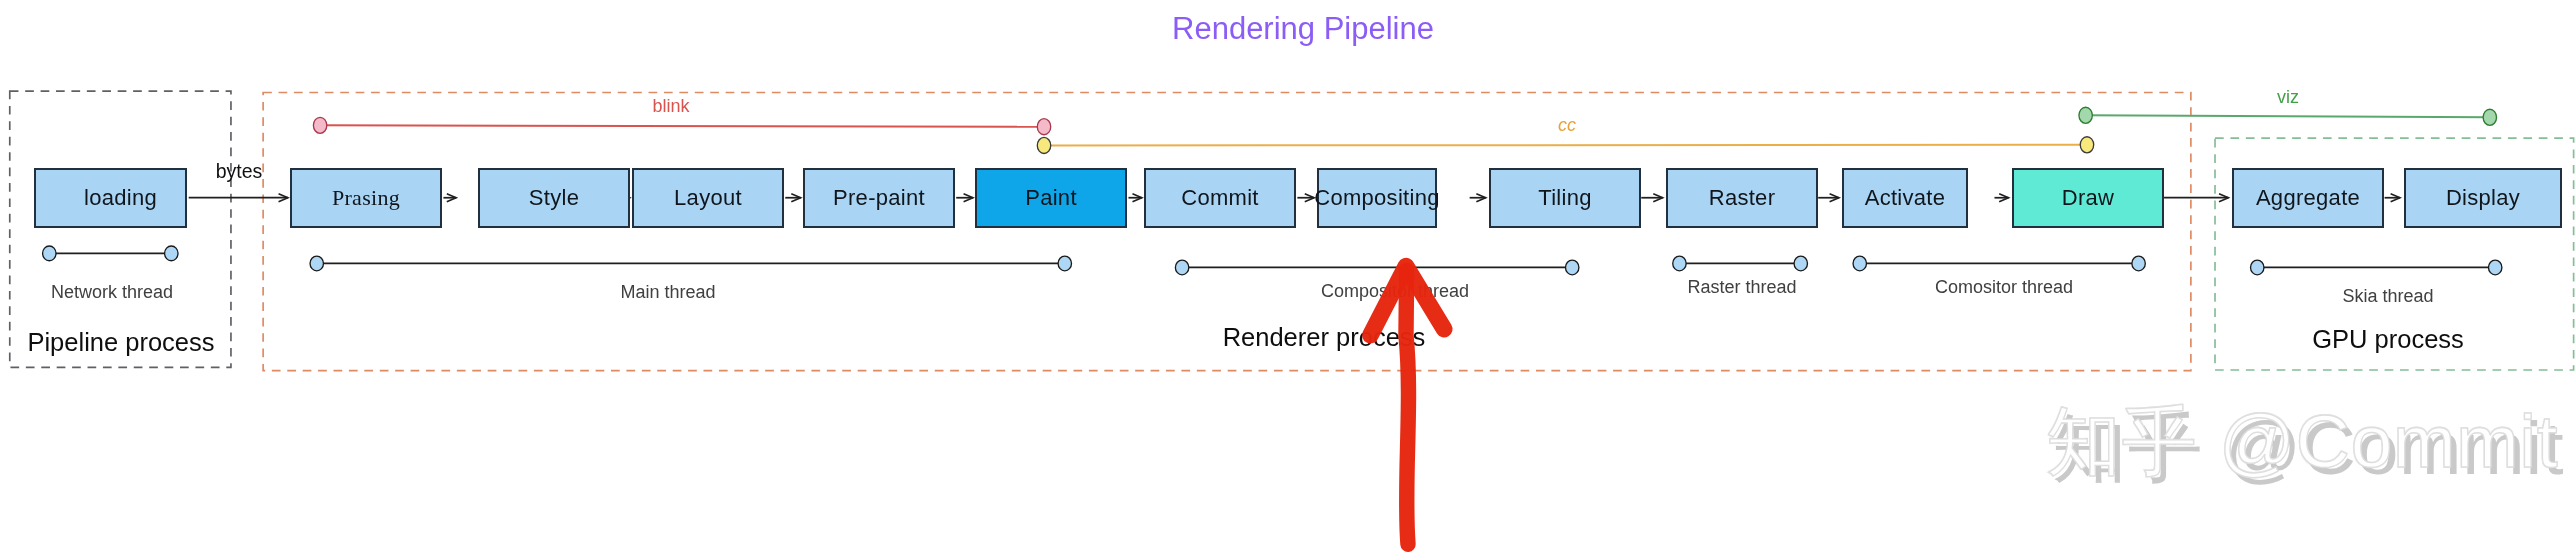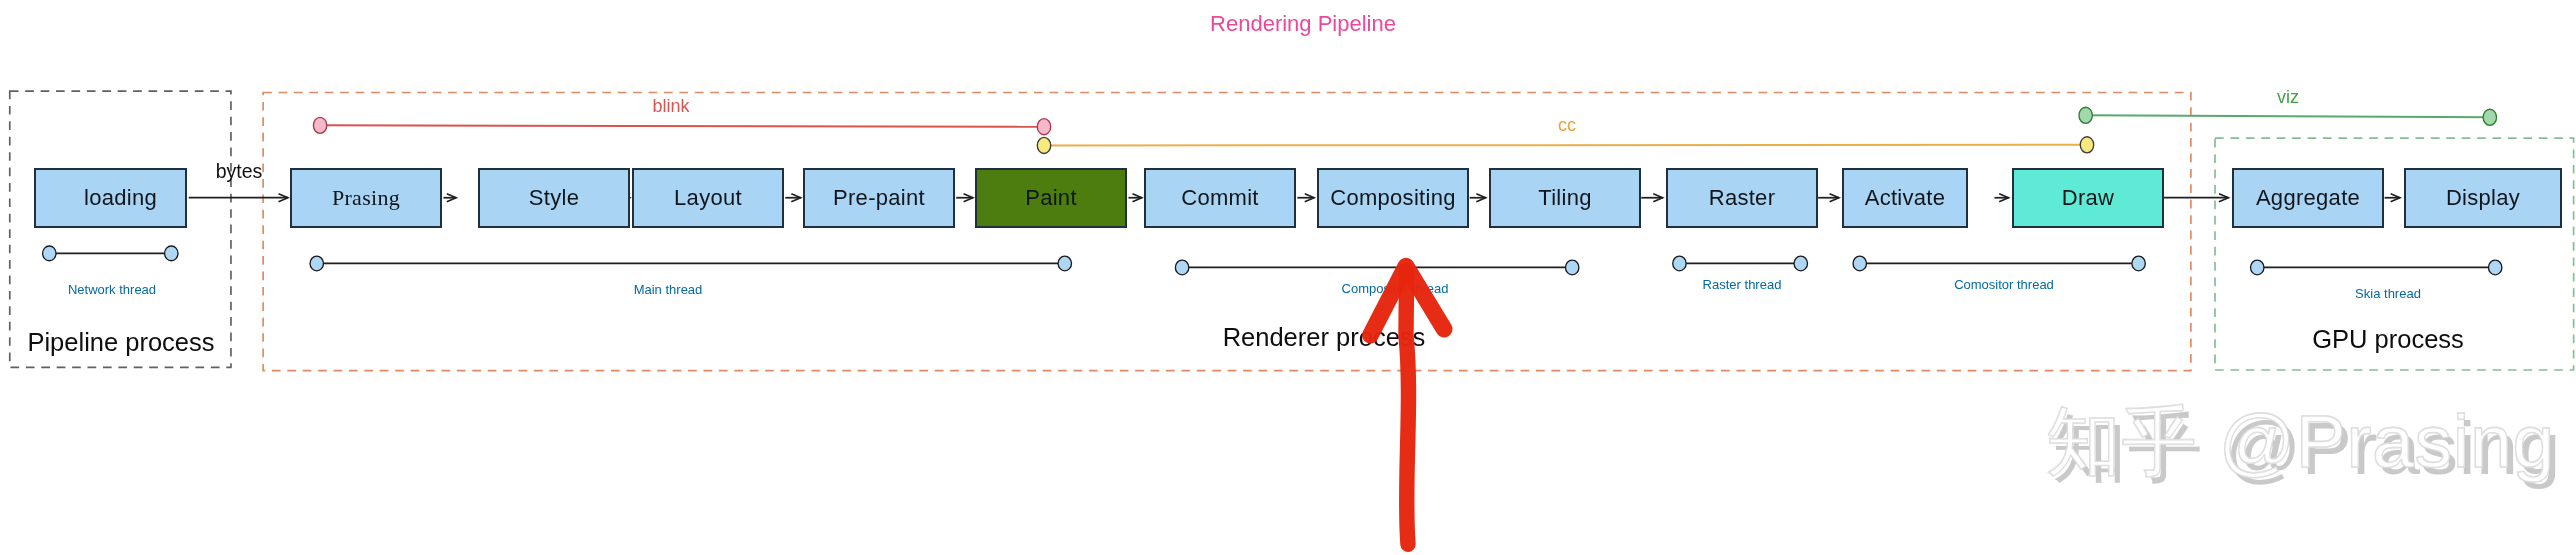--- a/index.html
+++ b/index.html
@@ -2,29 +2,29 @@
 <html style="font-size:10.7px"><head>
 <meta charset="utf-8">
 <style>
   html,body{margin:0;padding:0;background:#ffffff;}
   #canvas{
     position:relative;width:2576px;height:555px;background:#ffffff;overflow:hidden;
     font-family:"Liberation Sans","DejaVu Sans",sans-serif;color:#161616;
   }
   .abs{position:absolute;}
   .ctr{transform:translateX(-50%);white-space:nowrap;}
-  #title{top:10.7px;left:1303px;font-size:22px;color:#ec4899;}
+  #title{top:10.7px;left:1303px;font-size:31px;color:#8b5cf6;}
   .stage{
     position:absolute;top:168px;height:60px;box-sizing:border-box;
     border:2px solid #20303f;background:#a9d4f4;
     display:flex;align-items:center;justify-content:center;
     font-size:22px;color:#10161c;letter-spacing:0.3px;
   }
   .proc-label{font-size:25.5px;color:#0e0e0e;}
-  .thread-label{font-size:13px;color:#0369a1;}
+  .thread-label{font-size:18px;color:#404040;}
   .layer-label{font-size:18px;}
   #bytes-label{font-size:19.5px;color:#101010;top:160px;left:239px;}
   #overlay,#redlayer{position:absolute;top:0;left:0;pointer-events:none;}
   #watermark{
     top:392px;left:2046px;font-size:75px;color:#ffffff;
     text-shadow:6px 7.4px 0 #c9c9c9,-0.7px -0.7px 0 #e9e9e9,0.7px -0.7px 0 #e9e9e9,-0.7px 0.7px 0 #e9e9e9;
     -webkit-text-stroke:1.3px #dedede;
     letter-spacing:0.7px;
   }
 </style>
@@ -93,47 +93,47 @@
   </svg>
 
   <div class="abs ctr" id="title">Rendering Pipeline</div>
 
   <div id="stages">
       <div class="stage" style="left: 34px; width: 153px; background: rgb(169, 212, 244); border-color: rgb(32, 48, 63); padding-left: 20px;">loading</div>
       <div class="stage" style="left: 290px; width: 152px; background: rgb(169, 212, 244); border-color: rgb(32, 48, 63); font-family: Liberation Serif, serif;">Prasing</div>
       <div class="stage" style="left: 458px; width: 152px; background: rgb(169, 212, 244); border-color: rgb(32, 48, 63); margin-left: 20px;">Style</div>
       <div class="stage" style="left: 632px; width: 152px; background: rgb(169, 212, 244); border-color: rgb(32, 48, 63);">Layout</div>
       <div class="stage" style="left: 803px; width: 152px; background: rgb(169, 212, 244); border-color: rgb(32, 48, 63);">Pre-paint</div>
-      <div class="stage" style="left: 975px; width: 152px; background: #4d7c0f; border-color: rgb(32, 48, 63);">Paint</div>
+      <div class="stage" style="left: 975px; width: 152px; background: #0ea5e9; border-color: rgb(32, 48, 63);">Paint</div>
       <div class="stage" style="left: 1144px; width: 152px; background: rgb(169, 212, 244); border-color: rgb(32, 48, 63);">Commit</div>
-      <div class="stage" style="left: 1317px; width: 152px; background: rgb(169, 212, 244); border-color: rgb(32, 48, 63); text-align: center;">Compositing</div>
+      <div class="stage" style="left: 1317px; width: 120px; background: rgb(169, 212, 244); border-color: rgb(32, 48, 63); text-align: center;">Compositing</div>
       <div class="stage" style="left: 1489px; width: 152px; background: rgb(169, 212, 244); border-color: rgb(32, 48, 63);">Tiling</div>
       <div class="stage" style="left: 1666px; width: 152px; background: rgb(169, 212, 244); border-color: rgb(32, 48, 63);">Raster</div>
       <div class="stage" style="left: 1842px; width: 126px; background: rgb(169, 212, 244); border-color: rgb(32, 48, 63);">Activate</div>
       <div class="stage" style="left: 2012px; width: 152px; background: #5eead4; border-color: rgb(32, 48, 63);">Draw</div>
       <div class="stage" style="left: 2232px; width: 152px; background: rgb(169, 212, 244); border-color: rgb(32, 48, 63);">Aggregate</div>
       <div class="stage" style="left: 2404px; width: 158px; background: rgb(169, 212, 244); border-color: rgb(32, 48, 63);">Display</div>
     </div>
   <div id="labels">
       <div class="abs ctr proc-label" style="left: 121px; top: 328px;">Pipeline process</div>
       <div class="abs ctr proc-label" style="left: 1324px; top: 323px;">Renderer process</div>
       <div class="abs ctr proc-label" style="left: 2388px; top: 325px;">GPU process</div>
       <div class="abs ctr thread-label" style="left: 112px; top: 282px;">Network thread</div>
       <div class="abs ctr thread-label" style="left: 668px; top: 282px;">Main thread</div>
       <div class="abs ctr thread-label" style="left: 1395px; top: 281px;">Compositor thread</div>
       <div class="abs ctr thread-label" style="left: 1742px; top: 277px;">Raster thread</div>
       <div class="abs ctr thread-label" style="left: 2004px; top: 277px;">Comositor thread</div>
       <div class="abs ctr thread-label" style="left: 2388px; top: 286px;">Skia thread</div>
       <div class="abs ctr layer-label" style="left: 671px; top: 96px; color: rgb(217, 83, 79);">blink</div>
-      <div class="abs ctr layer-label" style="left: 1567px; top: 115px; color: rgb(232, 162, 60);">cc</div>
+      <div class="abs ctr layer-label" style="left: 1567px; top: 115px; color: rgb(232, 162, 60); font-style: italic;">cc</div>
       <div class="abs ctr layer-label" style="left: 2288px; top: 87px; color: rgb(67, 160, 71);">viz</div>
     </div>
 
   <div class="abs ctr" id="bytes-label">bytes</div>
 
-  <div class="abs" id="watermark">知乎 @Prasing</div>
+  <div class="abs" id="watermark">知乎 @Commit</div>
 
   <svg id="redlayer" width="2576" height="555" viewBox="0 0 3840 828">
     <path d="M 2099 812 C 2092 720 2106 600 2096 500 L 2097 403" fill="none" stroke="#e6250e" stroke-width="23" stroke-linecap="round" opacity="0.97"></path>
     <path d="M 2043 500 L 2096 397 L 2153 491" fill="none" stroke="#e6250e" stroke-width="25" stroke-linecap="round" stroke-linejoin="round" opacity="0.97"></path>
   </svg>
 </div>
 
 
 </body></html>

